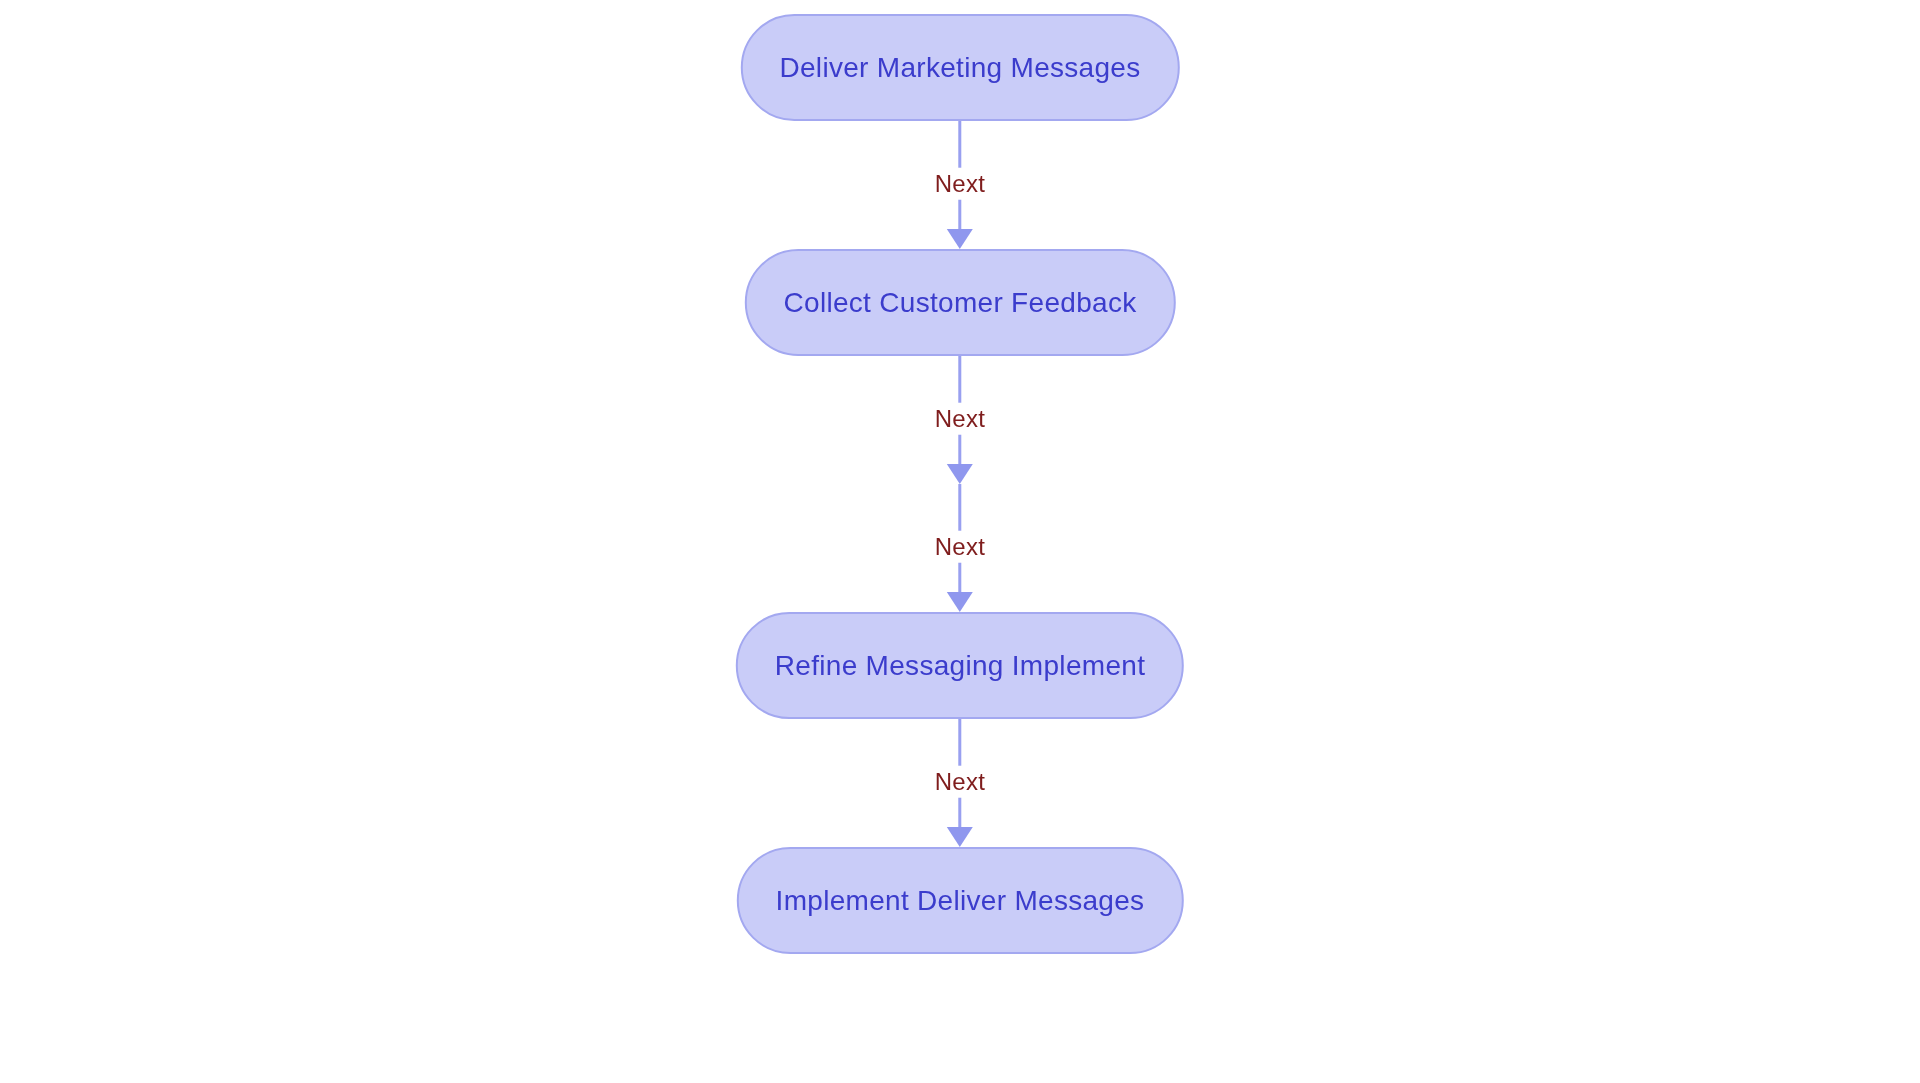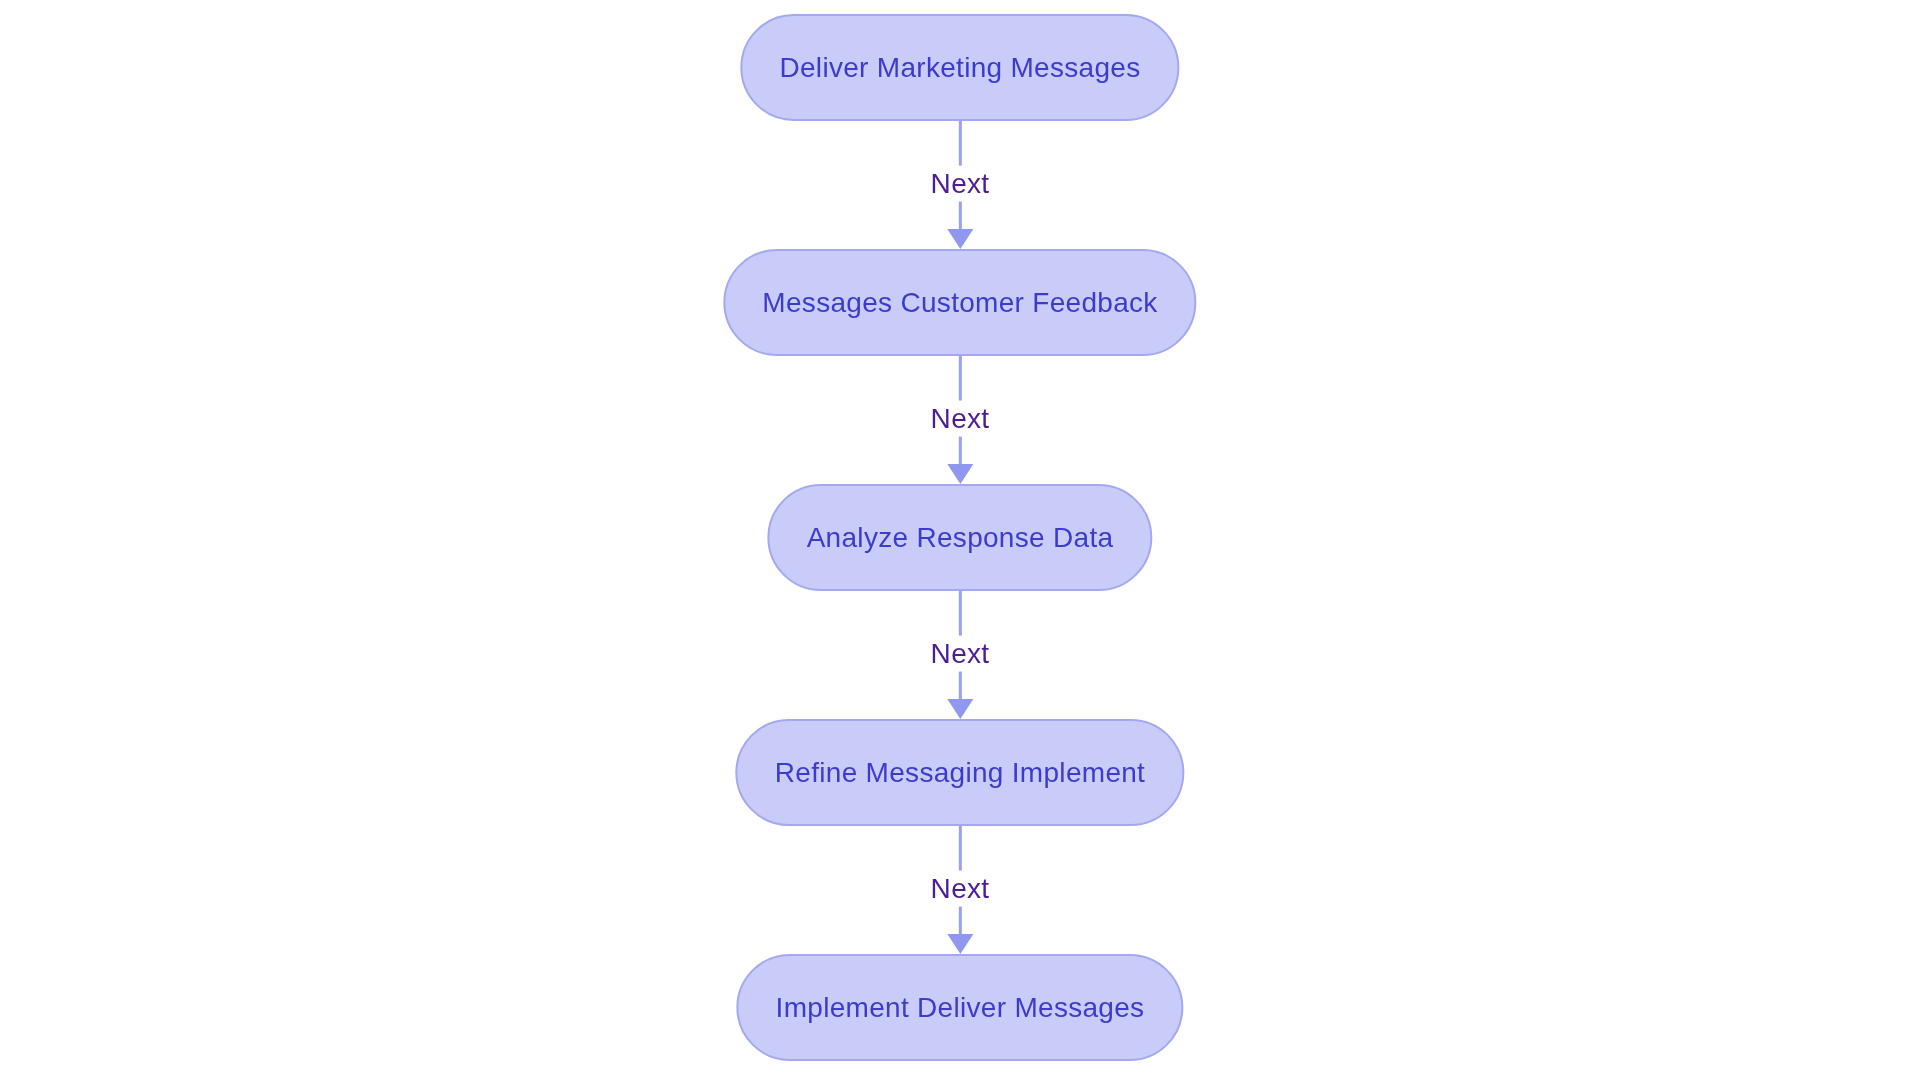--- a/index.html
+++ b/index.html
@@ -65,49 +65,48 @@
     border-right: 13px solid transparent;
     border-top: 20px solid #8f97ee;
   }
   .conn-label {
     position: absolute;
     left: 50%;
     top: 50%;
     transform: translate(-50%, -54%);
     background: #ffffff;
     padding: 4px 10px;
-    font-size: 28px;
+    font-size: 24px;
     letter-spacing: 0.3px;
-    color: #4c1d95;
+    color: #7f1d1d;
     line-height: 1;
   }
 </style>
 </head>
 <body>
 
 <div class="canvas">
   <div class="flow-column">
 
     <div class="flow-node">Deliver Marketing Messages</div>
 
     <div class="connector">
       <div class="conn-line"></div>
       <div class="conn-arrowhead"></div>
       <div class="conn-label">Next</div>
     </div>
 
-    <div class="flow-node">Messages Customer Feedback</div>
+    <div class="flow-node">Collect Customer Feedback</div>
 
     <div class="connector">
       <div class="conn-line"></div>
       <div class="conn-arrowhead"></div>
       <div class="conn-label">Next</div>
     </div>
 
-    <div class="flow-node">Analyze Response Data</div>
 
     <div class="connector">
       <div class="conn-line"></div>
       <div class="conn-arrowhead"></div>
       <div class="conn-label">Next</div>
     </div>
 
     <div class="flow-node">Refine Messaging Implement</div>
 
     <div class="connector">

